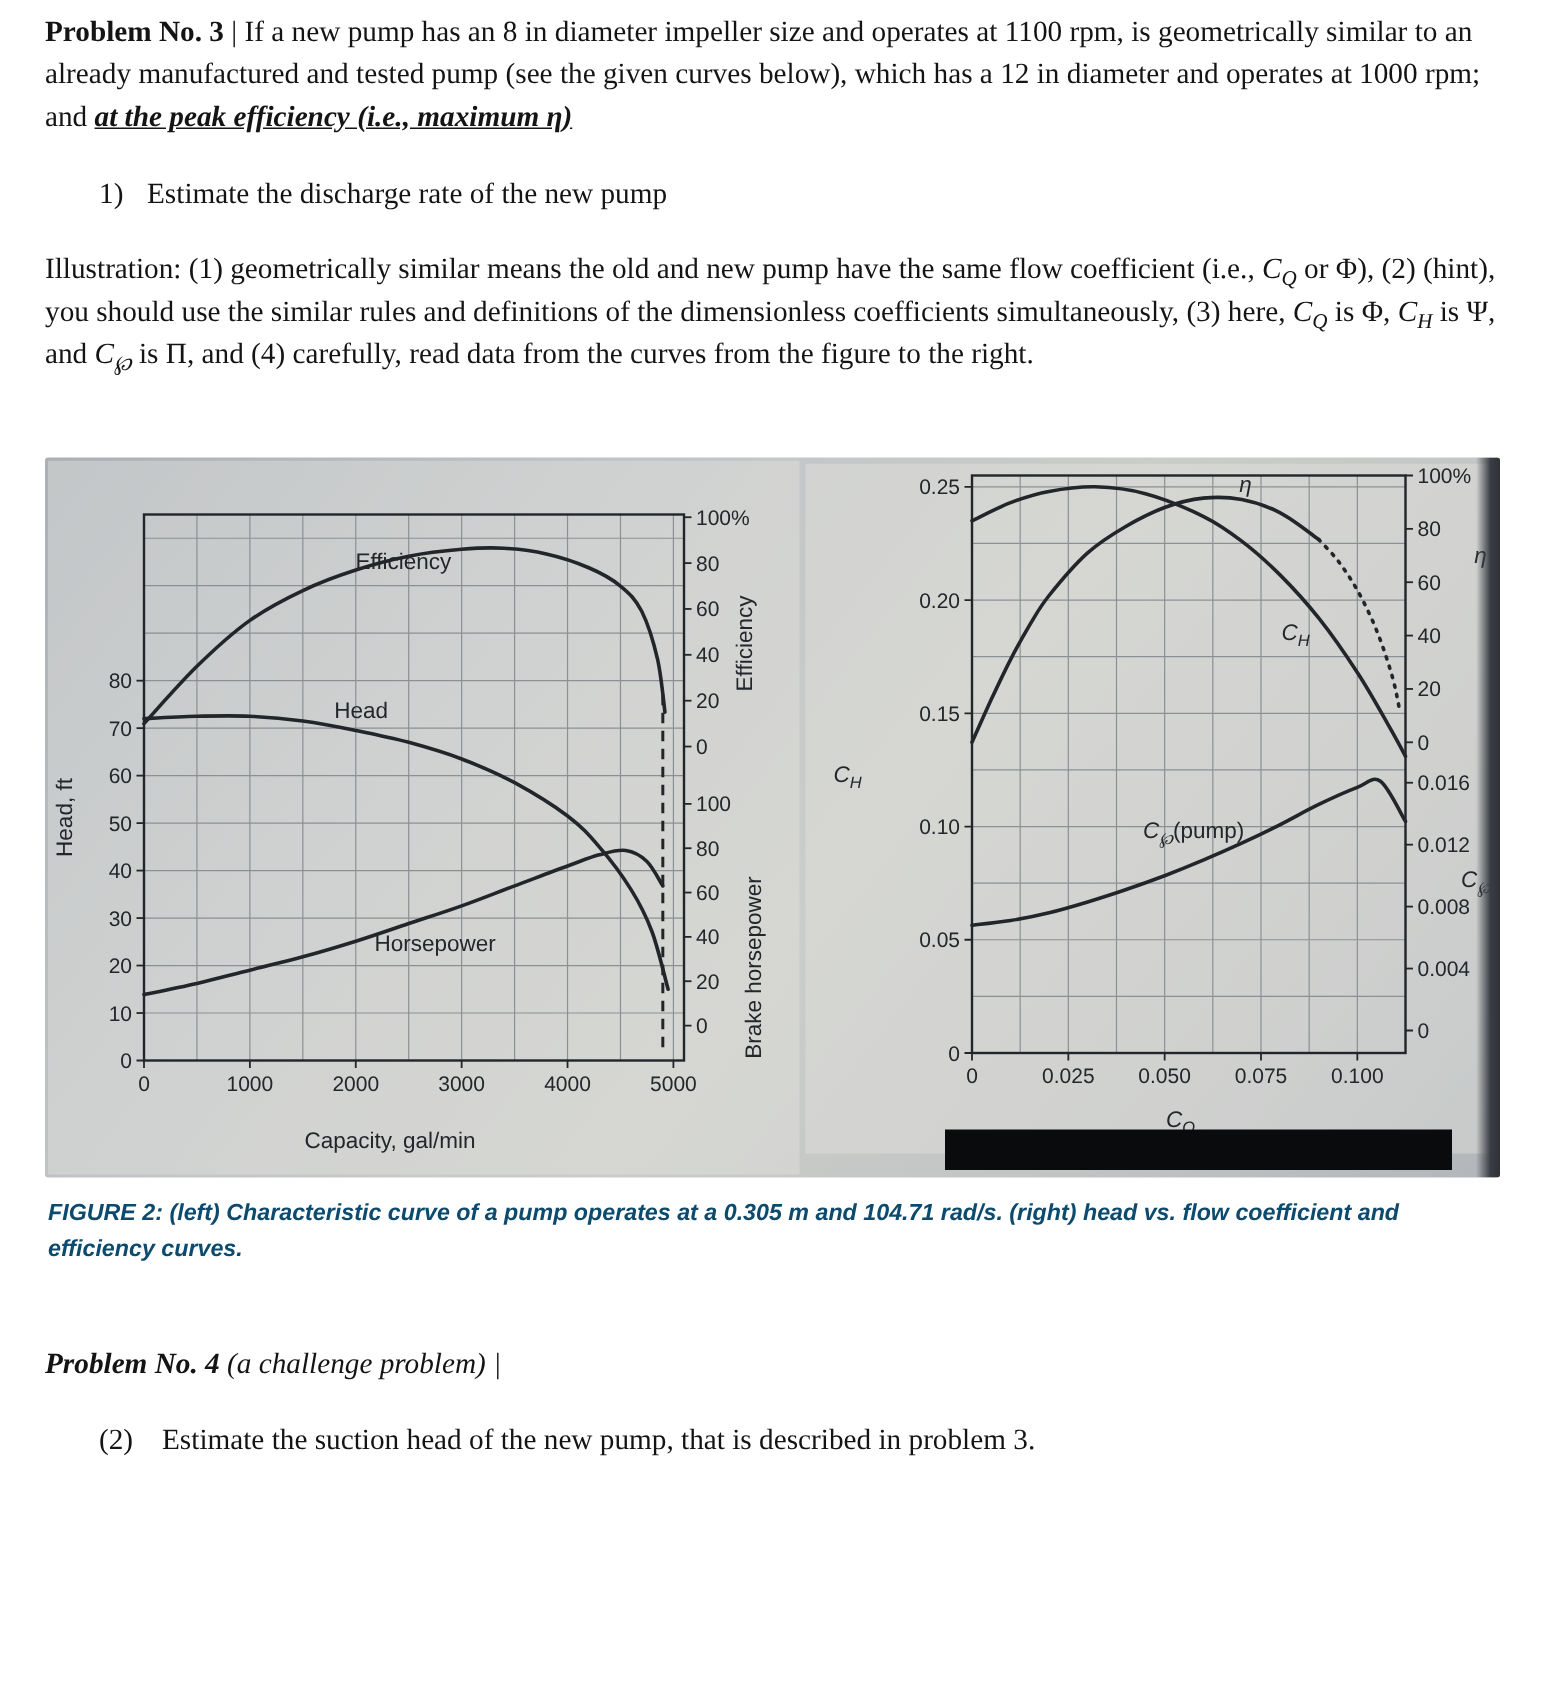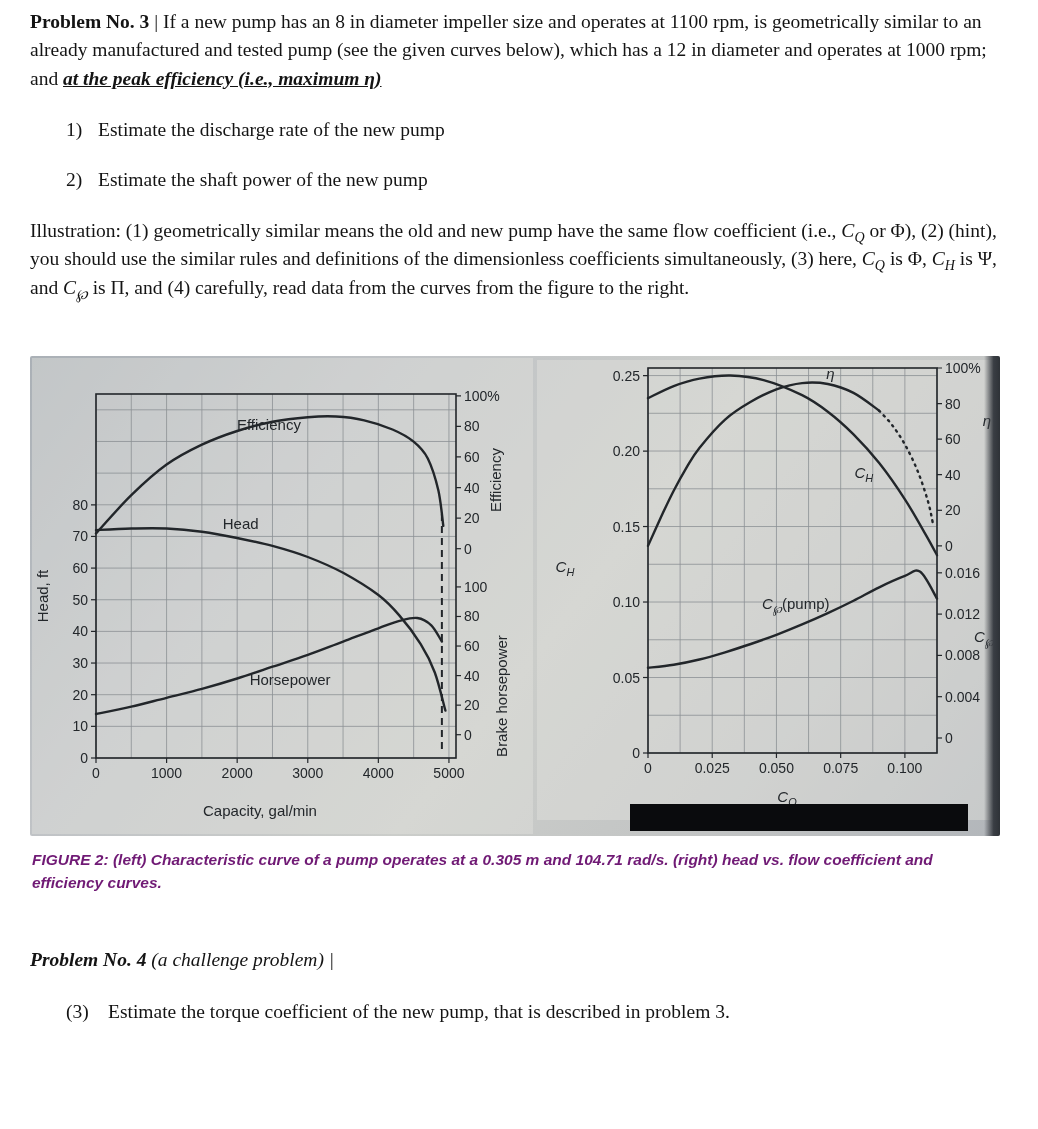--- a/index.html
+++ b/index.html
@@ -43,38 +43,37 @@
     position:absolute;left:600px;top:448px;width:338px;height:27px;
     background:#0a0b0d;
   }
   .caption{
     margin:12px 0 0 2px;
     width:952px;
     font-family:"Liberation Sans",sans-serif;
     font-size:15.5px;
     font-style:italic;
     font-weight:700;
-    color:#701a75;
+    color:#0c4a6e;
     line-height:1.5;
   }
   .p4title{margin-top:52px;font-style:italic;}
   svg text{font-family:"Liberation Sans",sans-serif;font-size:14px;fill:#23272b;}
   svg .axtitle{font-size:15px;}
   svg .clabel{font-size:15px;}
 </style>
 </head>
 <body>
 
 <div class="page">
 
   <p class="para intro"><span class="seg-b">Problem No. 3</span><span> | If a new pump has an 8 in diameter impeller size and operates at 1100 rpm, is geometrically similar to an already manufactured and tested pump (see the given curves below), which has a 12 in diameter and operates at 1000 rpm; and </span><span class="seg-biu">at the peak efficiency (i.e., maximum η)</span></p>
 
   <ol class="plist p3list">
     <li><span class="num">1)</span><span>Estimate the discharge rate of the new pump</span></li>
-    <li><span class="num">2)</span><span>Estimate the shaft power of the new pump</span></li>
   </ol>
 
   <p class="para"><span>Illustration: (1) geometrically similar means the old and new pump have the same flow coefficient (i.e., </span><span class="seg-i">C</span><sub>Q</sub><span> or Φ), (2) (hint), you should use the similar rules and definitions of the dimensionless coefficients simultaneously, (3) here, </span><span class="seg-i">C</span><sub>Q</sub><span> is Φ, </span><span class="seg-i">C</span><sub>H</sub><span> is Ψ, and </span><span class="seg-i">C</span><sub>℘</sub><span> is Π, and (4) carefully, read data from the curves from the figure to the right.</span></p>
 
   <figure class="figure-photo">
     <svg class="chart chart-left" width="505" height="478" viewBox="0 0 505 478">
         <rect x="2" y="0" width="501" height="476" fill="rgba(228,229,223,0.42)"></rect>
         <line x1="66" y1="36" x2="66" y2="400" stroke="#8b9094" stroke-width="0.8"></line>
         <line x1="101.29411764705883" y1="36" x2="101.29411764705883" y2="400" stroke="#8b9094" stroke-width="0.8"></line>
         <line x1="136.58823529411765" y1="36" x2="136.58823529411765" y2="400" stroke="#8b9094" stroke-width="0.8"></line>
@@ -247,16 +246,16 @@
       </svg>
     <div class="photo-edge"></div>
     <div class="redaction"></div>
   </figure>
 
   <p class="caption">FIGURE 2: (left) Characteristic curve of a pump operates at a 0.305 m and 104.71 rad/s. (right) head vs. flow coefficient and efficiency curves.</p>
 
   <p class="para p4title"><span class="seg-b">Problem No. 4</span><span> (a challenge problem) |</span></p>
 
   <ol class="plist p4list">
-    <li><span class="num">(3)</span><span>Estimate the torque coefficient of the new pump, that is described in problem 3.</span></li>
+    <li><span class="num">(2)</span><span>Estimate the suction head of the new pump, that is described in problem 3.</span></li>
   </ol>
 
 </div>
 
 </body></html>

